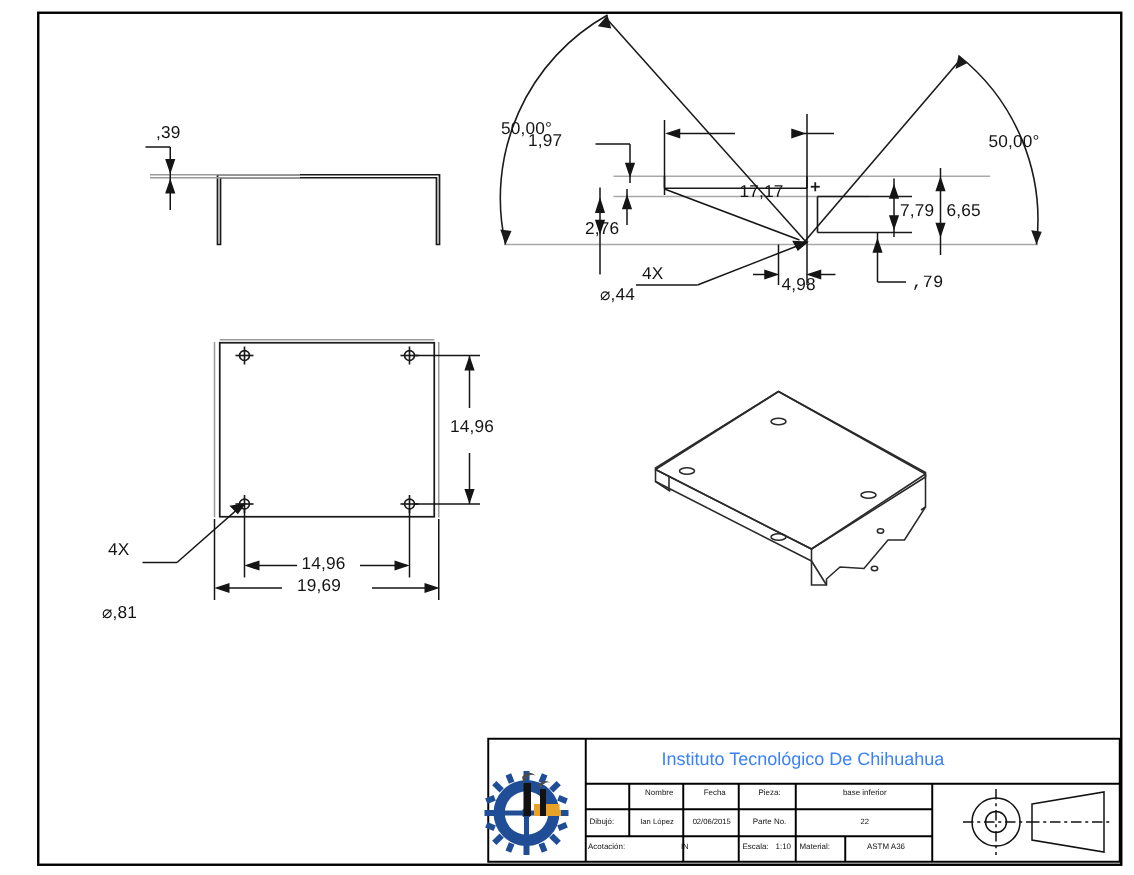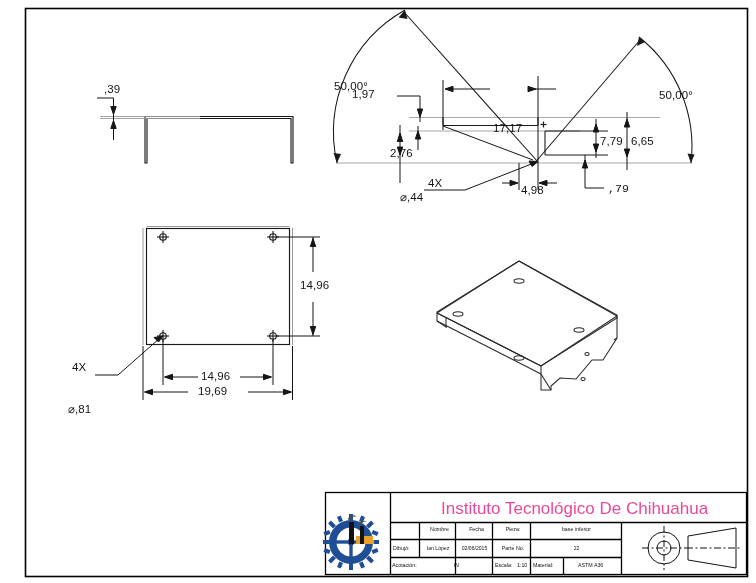--- a/index.html
+++ b/index.html
@@ -27,22 +27,22 @@
     font-family:"Liberation Sans", sans-serif;
     color:#121212;
     white-space:pre;
     line-height:1;
   }
   .tb-head{font-size:5.3px;text-align:center;}
   .tb-lbl{font-size:5.3px;}
   .tb-val{font-size:5.1px;text-align:center;}
   .tb-title{
     position:absolute;
-    font-size:17px;
-    color:#ec4899;
+    font-size:12px;
+    color:#3b82f6;
     white-space:pre;
     font-family:"Liberation Sans", sans-serif;
   }
   svg{display:block;}
 </style>
 </head>
 <body>
 
 <div id="sheet">
 

